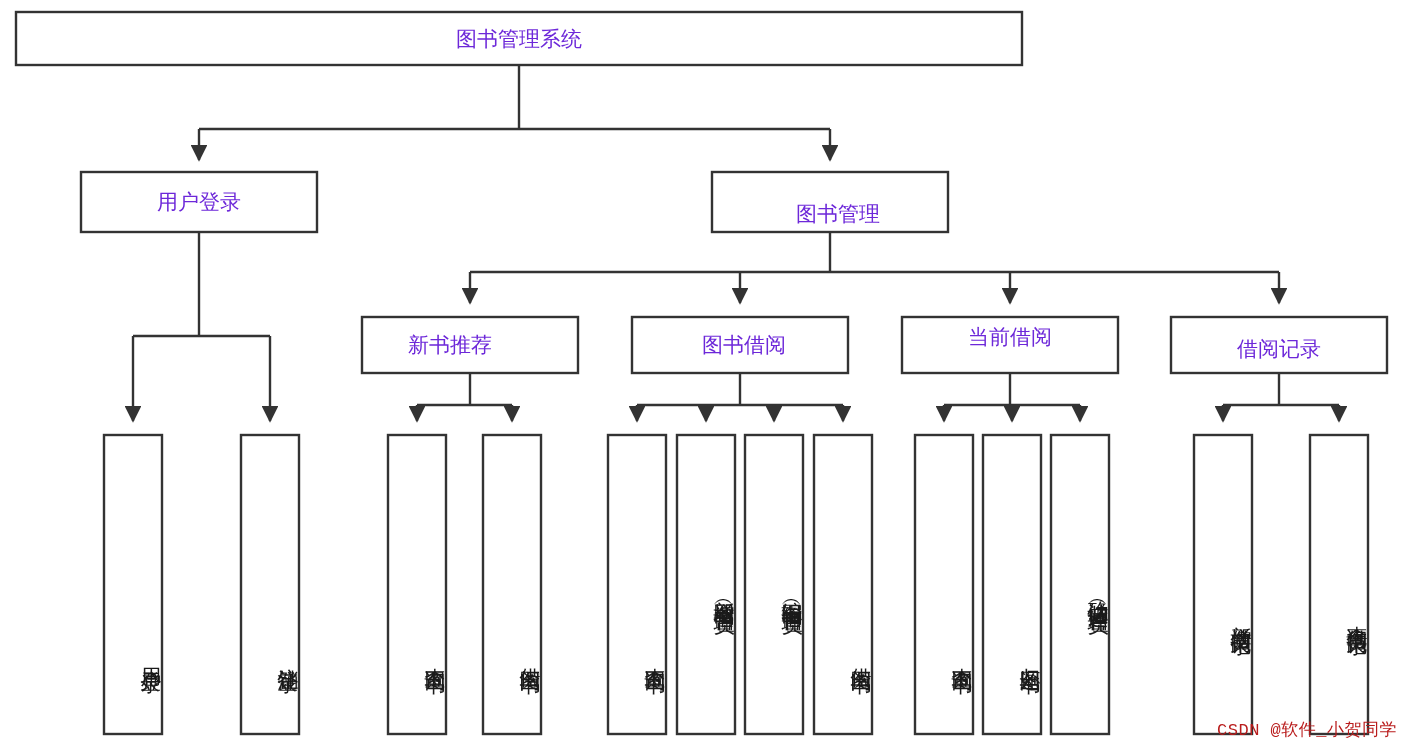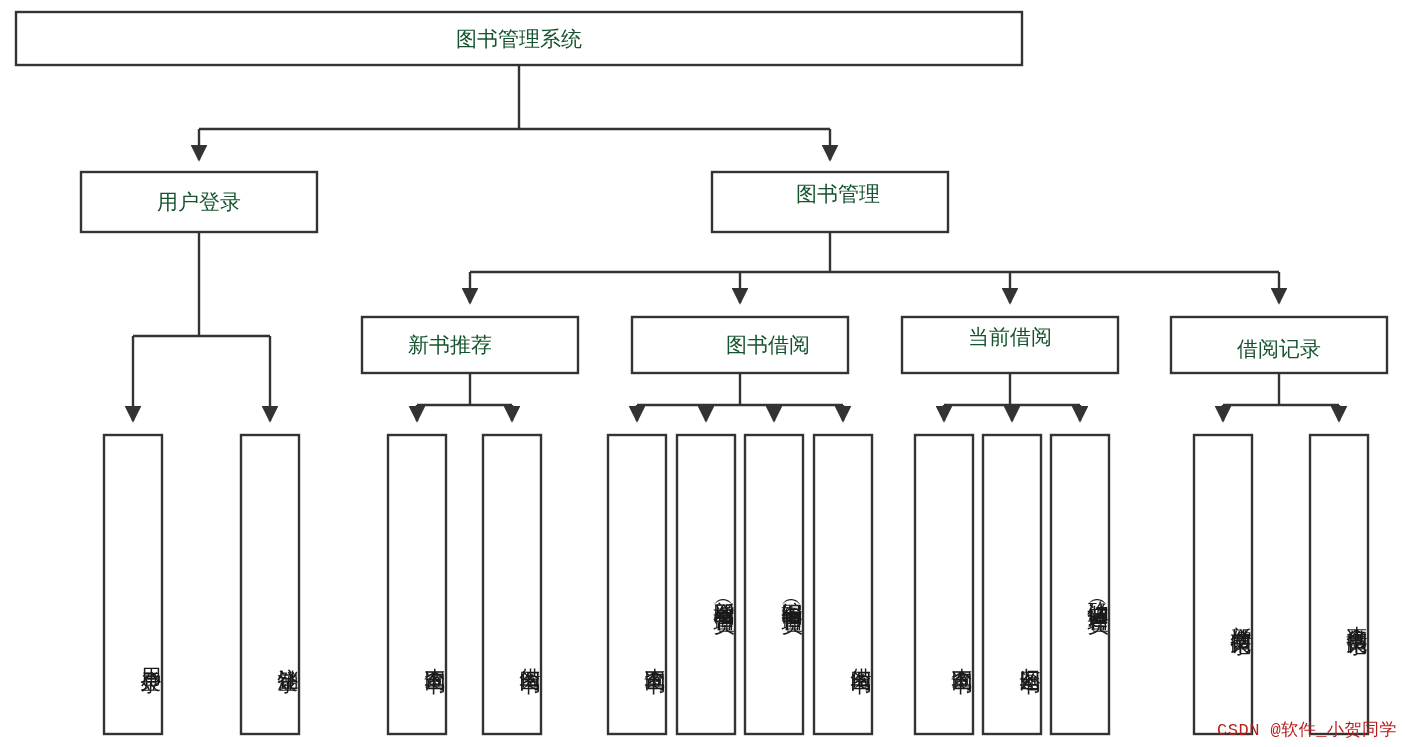--- a/index.html
+++ b/index.html
@@ -47,21 +47,21 @@
     font-family: "Liberation Sans", "DejaVu Sans", sans-serif;
     pointer-events: none;
     white-space: nowrap;
   }
   .hlabel-wrap {
     position: absolute;
     display: flex;
     align-items: center;
     justify-content: center;
     font-size: 21px;
-    color: #14532d;
+    color: #6d28d9;
     font-family: "Liberation Sans", "DejaVu Sans", sans-serif;
     pointer-events: none;
     white-space: nowrap;
     text-align: center;
   }
   #watermark {
     position: absolute;
     right: 8px;
     bottom: 6px;
     font-size: 17px;
@@ -162,24 +162,24 @@
   <rect class="node-box" x="983" y="435" width="58" height="299"></rect>
   <rect class="node-box" x="1051" y="435" width="58" height="299"></rect>
 
   <rect class="node-box" x="1194" y="435" width="58" height="299"></rect>
   <rect class="node-box" x="1310" y="435" width="58" height="299"></rect>
 </svg>
 
 <div class="hlabel-wrap" style="left:16px; top:12px; width:1006px; height:53px;">图书管理系统</div>
 
 <div class="hlabel-wrap" style="left:81px; top:172px; width:236px; height:60px;">用户登录</div>
-<div class="hlabel-wrap" style="left:712px; top:164px; width:252px; height:60px;">图书管理</div>
+<div class="hlabel-wrap" style="left:712px; top:184px; width:252px; height:60px;">图书管理</div>
 
 <div class="hlabel-wrap" style="left:362px; top:317px; width:176px; height:56px;">新书推荐</div>
-<div class="hlabel-wrap" style="left:660px; top:317px; width:216px; height:56px;">图书借阅</div>
+<div class="hlabel-wrap" style="left:636px; top:317px; width:216px; height:56px;">图书借阅</div>
 <div class="hlabel-wrap" style="left:902px; top:317px; width:216px; height:40px;">当前借阅</div>
 <div class="hlabel-wrap" style="left:1171px; top:317px; width:216px; height:64px;font-family:Liberation Mono, monospace;">借阅记录</div>
 
 <div class="vlabel-wrap" style="left:104px; top:435px; width:58px; height:299px; padding-top:70px;">用户登录</div>
 <div class="vlabel-wrap" style="left:241px; top:435px; width:58px; height:299px; padding-top:70px;">注销登录</div>
 
 <div class="vlabel-wrap" style="left:388px; top:435px; width:58px; height:299px; padding-top:70px;">查询图书</div>
 <div class="vlabel-wrap" style="left:483px; top:435px; width:58px; height:299px; padding-top:70px;">借阅图书</div>
 
 <div class="vlabel-wrap" style="left:608px; top:435px; width:58px; height:299px; padding-top:70px;">查询图书</div>

